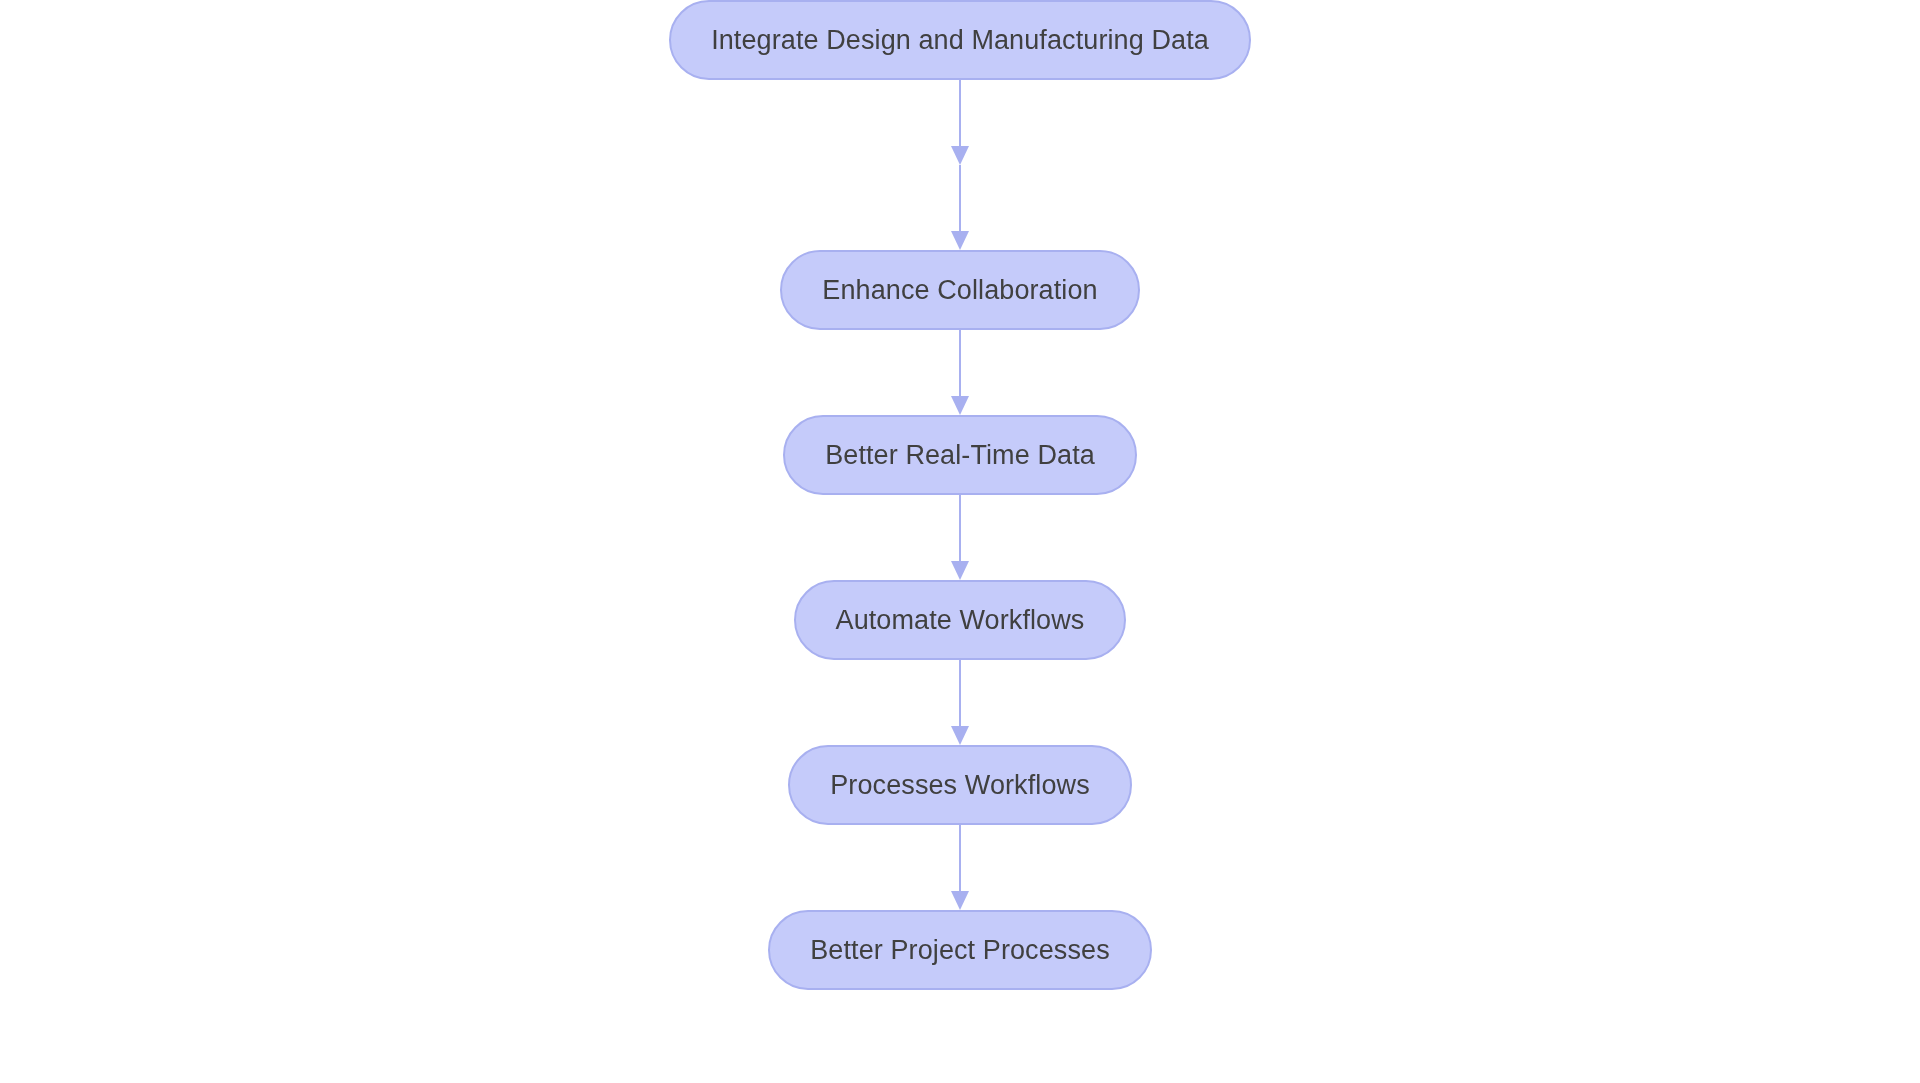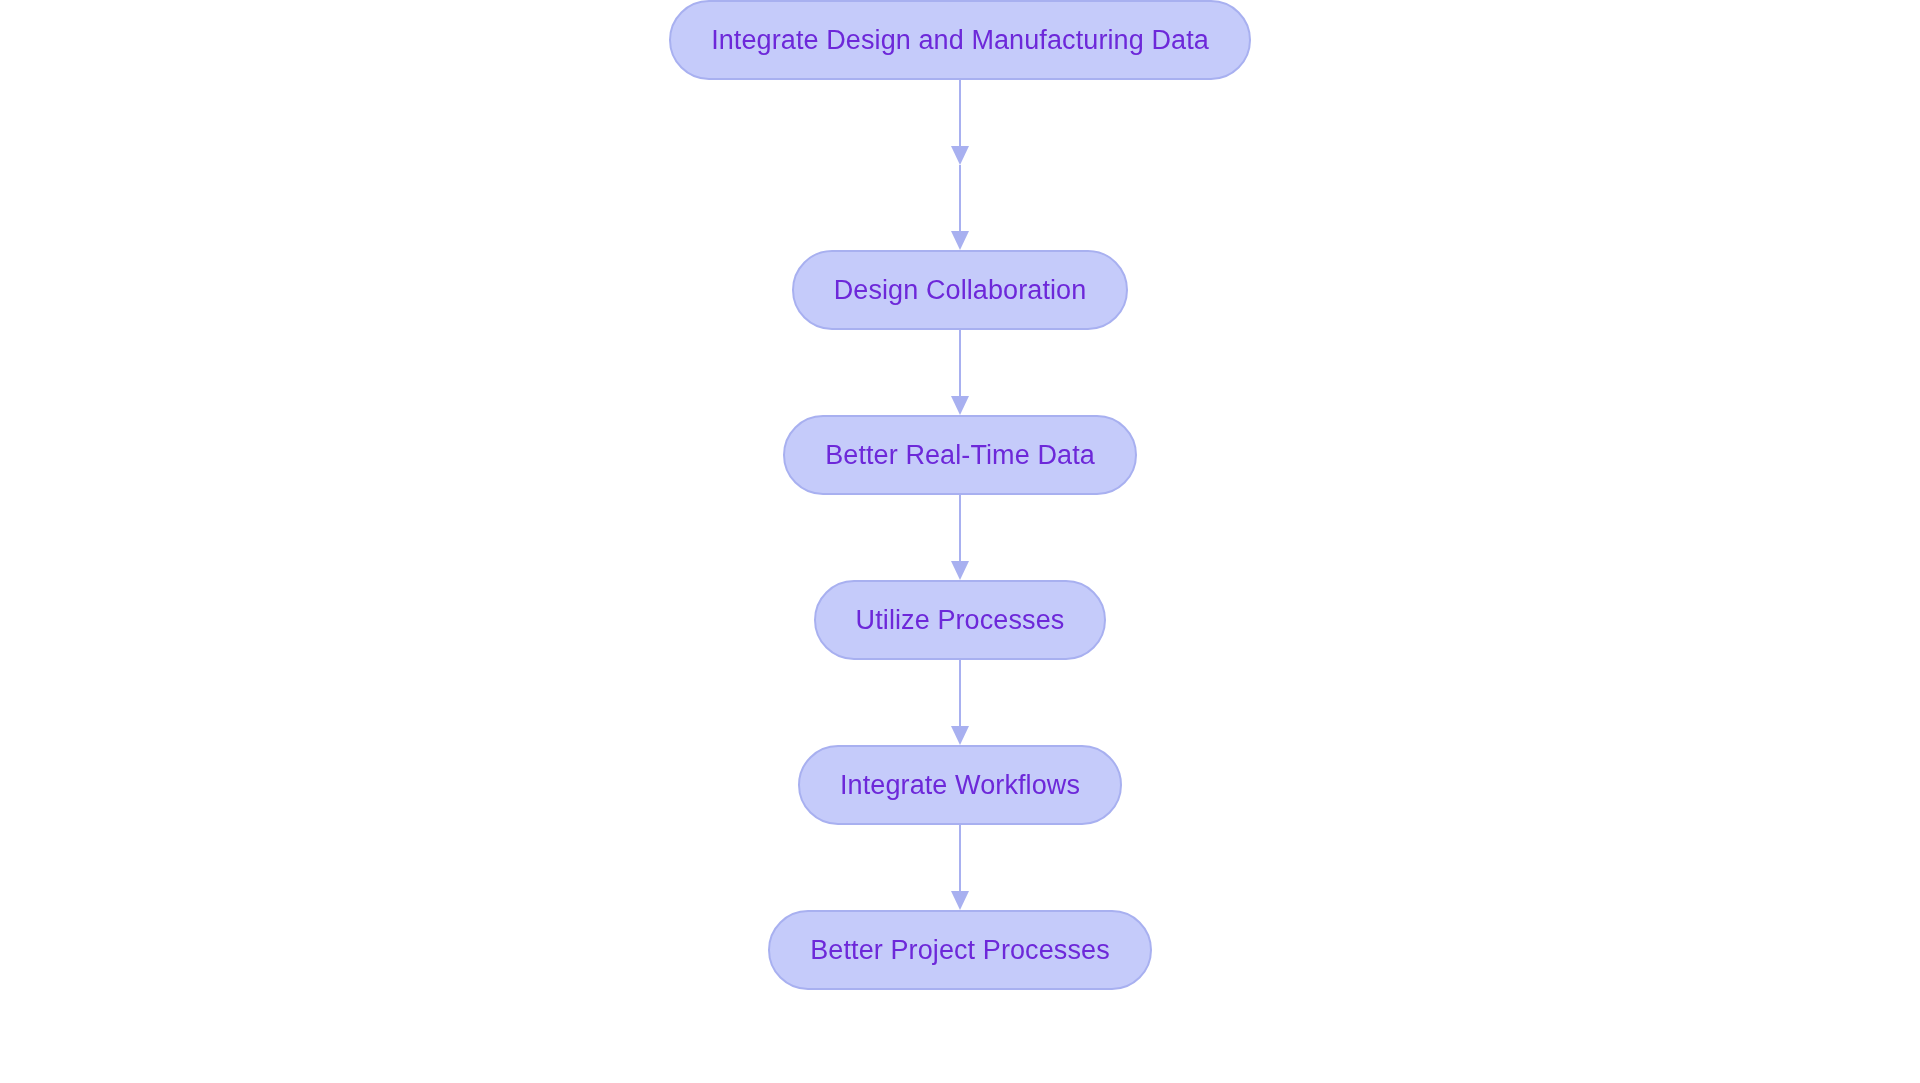--- a/index.html
+++ b/index.html
@@ -38,21 +38,21 @@
     color: #3b3bd4;
     font-size: 27px;
     font-weight: 400;
     letter-spacing: 0.1px;
     line-height: 1;
     white-space: nowrap;
     user-select: none;
   }
 
   .node-label {
-    color: #6d28d9;
+    color: #404040;
     font-size: 27px;
     line-height: 1;
     text-align: center;
   }
 
   .flow-connector {
     position: relative;
     width: 18px;
     height: 85px;
     display: flex;
@@ -95,48 +95,48 @@
     <span class="conn-arrowhead"></span>
   </div>
 
 
   <div class="flow-connector">
     <span class="conn-line"></span>
     <span class="conn-arrowhead"></span>
   </div>
 
   <div class="flow-node">
-    <span class="node-label">Design Collaboration</span>
+    <span class="node-label">Enhance Collaboration</span>
   </div>
 
   <div class="flow-connector">
     <span class="conn-line"></span>
     <span class="conn-arrowhead"></span>
   </div>
 
   <div class="flow-node">
     <span class="node-label">Better Real-Time Data</span>
   </div>
 
   <div class="flow-connector">
     <span class="conn-line"></span>
     <span class="conn-arrowhead"></span>
   </div>
 
   <div class="flow-node">
-    <span class="node-label">Utilize Processes</span>
+    <span class="node-label">Automate Workflows</span>
   </div>
 
   <div class="flow-connector">
     <span class="conn-line"></span>
     <span class="conn-arrowhead"></span>
   </div>
 
   <div class="flow-node">
-    <span class="node-label">Integrate Workflows</span>
+    <span class="node-label">Processes Workflows</span>
   </div>
 
   <div class="flow-connector">
     <span class="conn-line"></span>
     <span class="conn-arrowhead"></span>
   </div>
 
   <div class="flow-node">
     <span class="node-label">Better Project Processes</span>
   </div>

